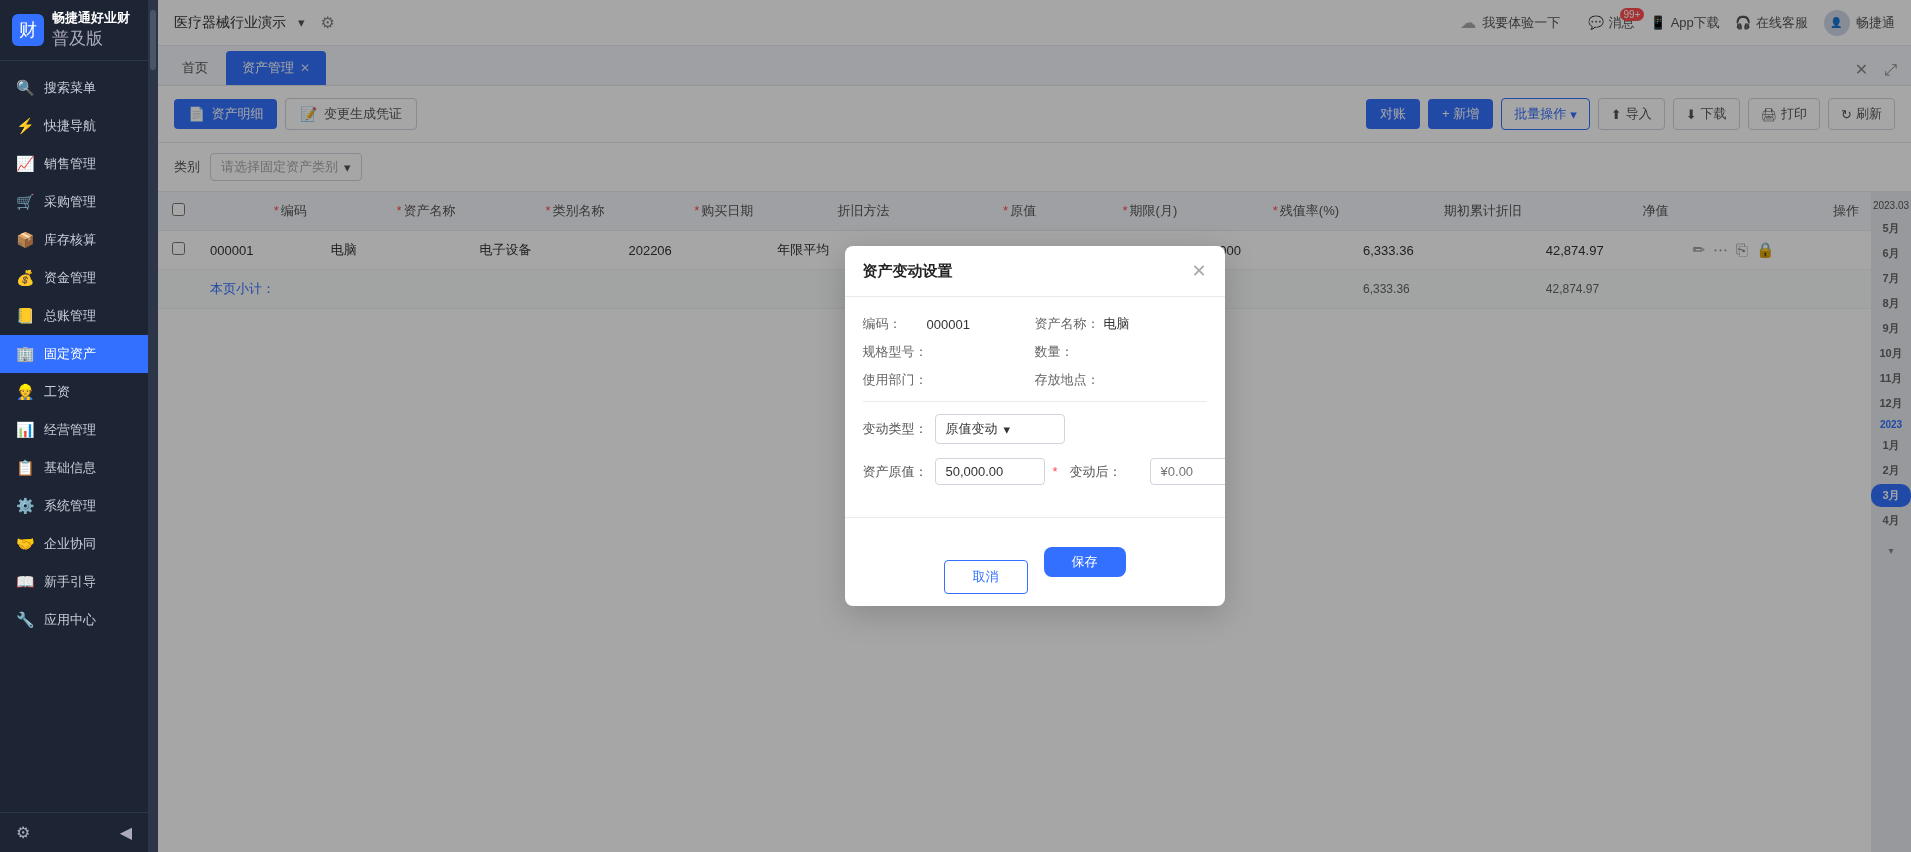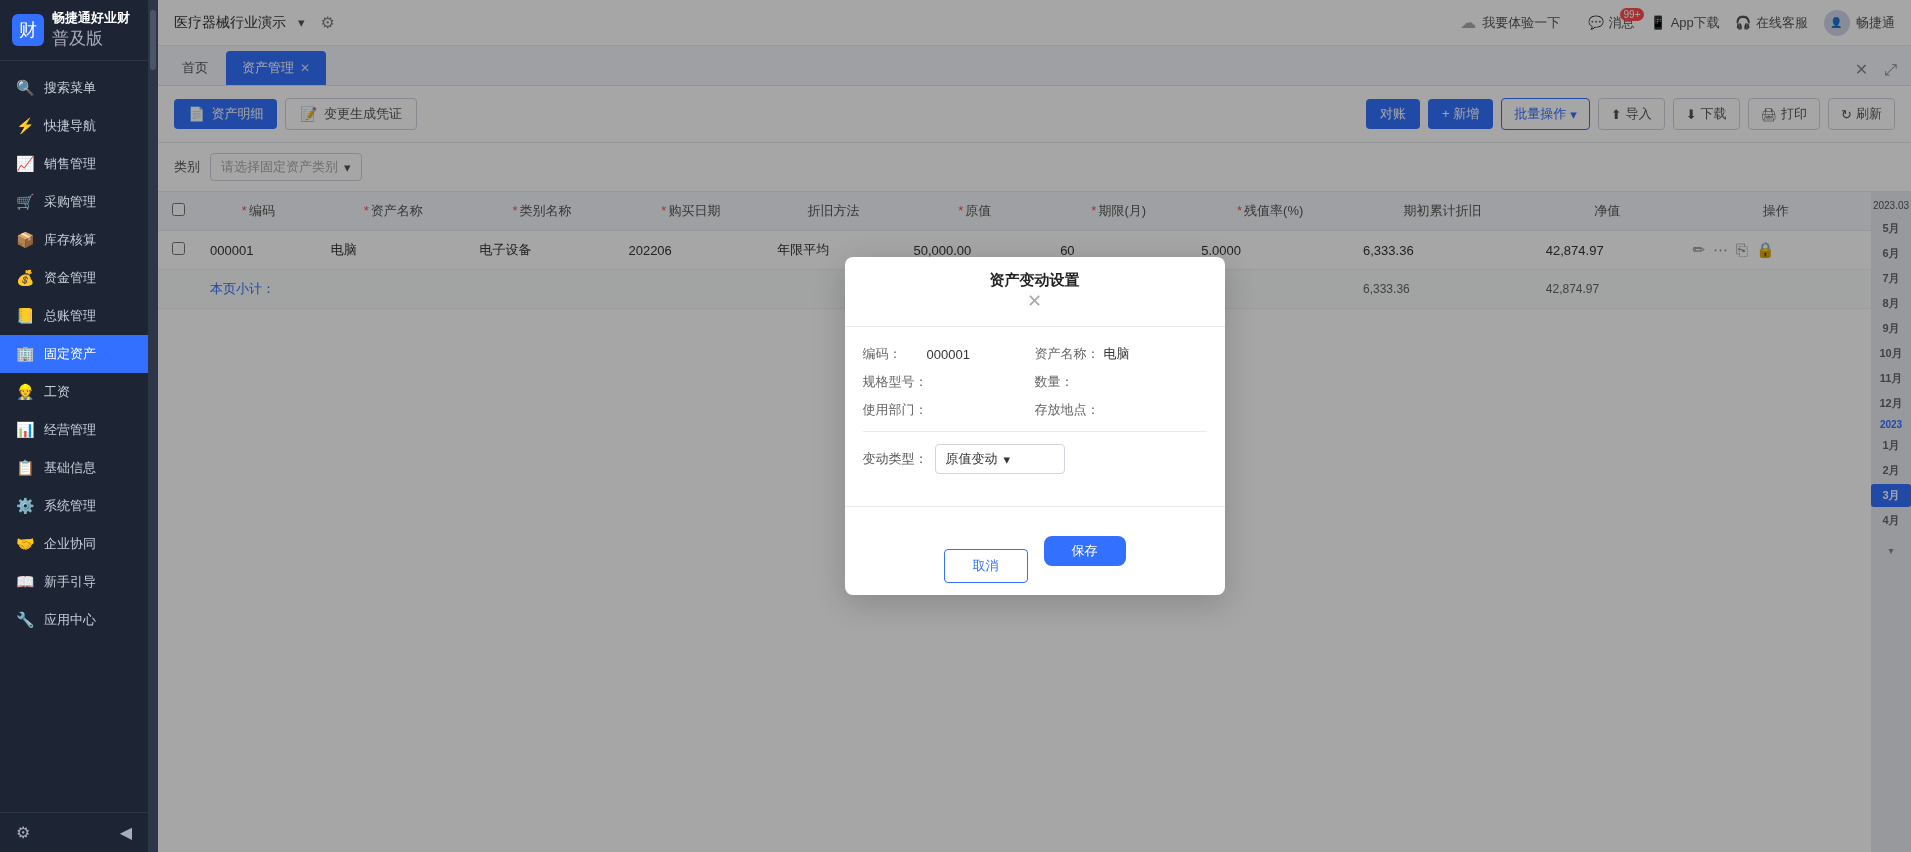--- a/index.html
+++ b/index.html
@@ -60,43 +60,43 @@
     .filter-label { color: #555; font-size: 13px; }
     .filter-select { border: 1px solid #d0d5dd; border-radius: 4px; padding: 4px 10px; font-size: 13px; color: #555; display: flex; align-items: center; gap: 6px; cursor: pointer; background: #fff; }
     .right-buttons { margin-left: auto; display: flex; align-items: center; gap: 8px; }
     .btn-primary { background: #3370ff; color: #fff; border: none; border-radius: 4px; padding: 6px 14px; font-size: 13px; cursor: pointer; display: flex; align-items: center; gap: 4px; }
     .btn-default { background: #fff; color: #555; border: 1px solid #d0d5dd; border-radius: 4px; padding: 6px 12px; font-size: 13px; cursor: pointer; display: flex; align-items: center; gap: 4px; }
     .btn-batch { background: #fff; color: #3370ff; border: 1px solid #3370ff; border-radius: 4px; padding: 6px 12px; font-size: 13px; cursor: pointer; display: flex; align-items: center; gap: 4px; }
 
     
     .table-area { flex: 1; background: #fff; overflow: auto; }
     table { width: 100%; border-collapse: collapse; font-size: 13px; }
-    thead th { background: #f5f6fa; color: #555; padding: 10px 12px; border-bottom: 1px solid #e8eaed; text-align: center; font-weight: 500; white-space: nowrap; }
+    thead th { background: #f5f6fa; color: #555; padding: 10px 12px; border-bottom: 1px solid #e8eaed; text-align: right; font-weight: 500; white-space: nowrap; }
     tbody td { padding: 10px 12px; border-bottom: 1px solid #f0f2f5; color: #333; white-space: nowrap; }
     .required-star { color: #ff4d4f; margin-right: 2px; }
     .subtotal-row td { background: #f9fafb; color: #666; font-size: 12px; }
     .checkbox-cell { width: 40px; text-align: center; }
     .ops-cell { display: flex; align-items: center; gap: 8px; }
     .op-icon { color: #888; cursor: pointer; font-size: 15px; }
 
     
     .right-timeline { width: 40px; background: #e8ecf0; display: flex; flex-direction: column; align-items: center; padding: 4px 0; font-size: 11px; color: #666; gap: 2px; flex-shrink: 0; }
     .timeline-item { padding: 4px 0; cursor: pointer; text-align: center; width: 100%; display: flex; align-items: center; justify-content: center; font-weight: bold; }
-    .timeline-item.highlighted { background: #3370ff; color: #fff; border-radius: 3px; }
+    .timeline-item.highlighted { background: #3370ff; color: #fff; border-radius: 10px; }
 
     
     .page-footer { padding: 8px 16px; background: #fff; display: flex; align-items: center; gap: 8px; border-top: 1px solid #e8eaed; font-size: 13px; color: #555; flex-shrink: 0; }
     .page-footer select { border: 1px solid #d0d5dd; border-radius: 4px; padding: 3px 6px; font-size: 13px; color: #555; }
 
     
     .overlay { position: absolute; top: 0; left: 0; right: 0; bottom: 0; background: rgba(0,0,0,0.35); z-index: 100; display: flex; align-items: center; justify-content: center; }
 
     
     .dialog { background: #fff; border-radius: 8px; box-shadow: 0 8px 32px rgba(0,0,0,0.18); width: 380px; overflow: hidden; }
-    .dialog-header { padding: 14px 18px; display: flex; align-items: center; justify-content: space-between; border-bottom: 1px solid #e8eaed; flex-direction: column; }
+    .dialog-header { padding: 14px 18px; display: flex; align-items: center; justify-content: space-between; border-bottom: 1px solid #e8eaed; }
     .dialog-title { font-size: 15px; font-weight: 600; color: #222; }
     .dialog-close { color: #aaa; cursor: pointer; font-size: 18px; }
     .dialog-body { padding: 18px; }
     .dialog-info-row { display: flex; align-items: center; gap: 0; margin-bottom: 10px; }
     .dialog-info-item { flex: 1; display: flex; align-items: center; gap: 4px; }
     .dialog-info-label { color: #666; font-size: 13px; min-width: 60px; }
     .dialog-info-value { color: #333; font-size: 13px; }
     .dialog-divider { border: none; border-top: 1px solid #e8eaed; margin: 12px 0; }
     .dialog-form-row { display: flex; align-items: center; margin-bottom: 14px; }
     .dialog-form-label { color: #555; font-size: 13px; min-width: 72px; }
@@ -443,20 +443,31 @@
         <div class="dialog-form-row">
           <span class="dialog-form-label">变动类型：</span>
           <div class="dialog-form-control">
             <div class="dialog-select">
               <span>原值变动</span>
               <span>▾</span>
             </div>
           </div>
         </div>
 
+        <div class="dialog-form-row">
+          <span class="dialog-form-label">资产原值：</span>
+          <div class="dialog-form-control">
+            <div class="dialog-input-value">
+              <span>50,000.00</span>
+            </div>
+            <span style="color:#ff4d4f;margin-right:4px;">*</span>
+            <span class="dialog-form-label">变动后：</span>
+            <input class="dialog-input" type="text" placeholder="¥0.00" style="">
+          </div>
+        </div>
       </div>
       <div class="dialog-footer">
         <button class="btn-cancel">
           <span>取消</span>
         </button>
         <button class="btn-save">
           <span>保存</span>
         </button>
       </div>
     </div>

